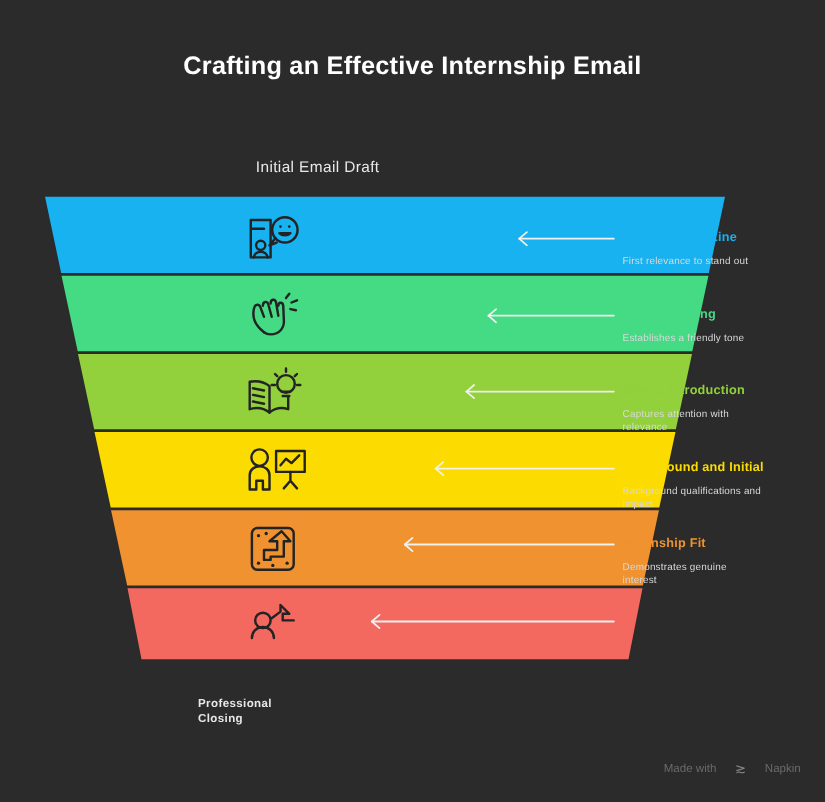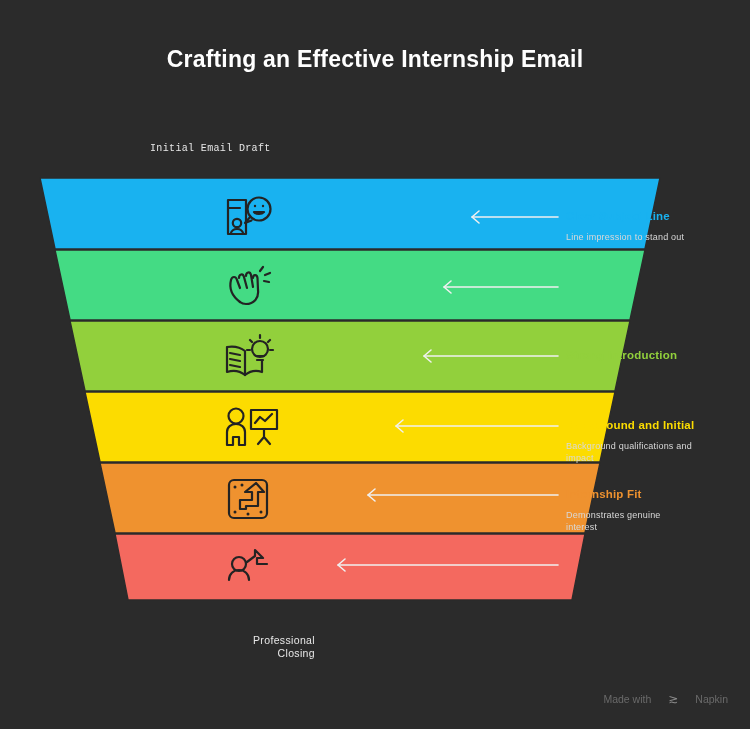--- a/index.html
+++ b/index.html
@@ -15,34 +15,34 @@
     position:absolute;left:0;top:46px;width:750px;
     text-align:center;
     color:#ffffff;
     font-size:23px;
     font-weight:bold;
     letter-spacing:.2px;
   }
 
   .top-label{
     position:absolute;left:150px;top:143px;width:195px;
-    text-align:left;
+    text-align:right;
     color:#e8e8e8;
-    font-size:10px;
+    font-size:14px;
     letter-spacing:.35px;
-    font-family:Liberation Mono, monospace;
   }
 
   .bottom-label{
     position:absolute;left:180px;top:634px;width:135px;
-    text-align:right;
+    text-align:left;
     color:#e8e8e8;
     font-size:10.5px;
     line-height:13px;
     letter-spacing:.35px;
+    font-weight:bold;
   }
   .bottom-label span{display:block;}
 
   .funnel{position:absolute;left:0;top:0;width:750px;height:729px;}
 
   .labels{position:absolute;left:0;top:0;width:750px;height:535px;}
 
   .lbl{position:absolute;left:566px;width:180px;}
   .lbl .ttl{
     font-size:11.5px;font-weight:bold;letter-spacing:.2px;
@@ -162,24 +162,29 @@
     <g>
       <line x1="558" y1="565" x2="338" y2="565"></line>
       <path d="M345,559 L338,565 L345,571"></path>
     </g>
   </g>
 </svg>
 
 <div class="labels">
   <div class="lbl" style="top:210px">
     <div class="ttl" style="color:#19B2F0">Clear Subject Line</div>
-    <div class="sub">Line impression to stand out</div>
+    <div class="sub">First relevance to stand out</div>
+  </div>
+  <div class="lbl" style="top:280px">
+    <div class="ttl" style="color:#44DB84">Polite Greeting</div>
+    <div class="sub">Establishes a friendly tone</div>
   </div>
   <div class="lbl" style="top:349px">
     <div class="ttl" style="color:#92D03C">Strong Introduction</div>
+    <div class="sub" style="width:112px">Captures attention with relevance</div>
   </div>
   <div class="lbl" style="top:419px">
     <div class="ttl" style="color:#FCDC00">Background and Initial</div>
     <div class="sub" style="width:132px">Background qualifications and impact</div>
   </div>
   <div class="lbl" style="top:488px">
     <div class="ttl" style="color:#EF922F">Internship Fit</div>
     <div class="sub" style="width:108px">Demonstrates genuine interest</div>
   </div>
 </div>

